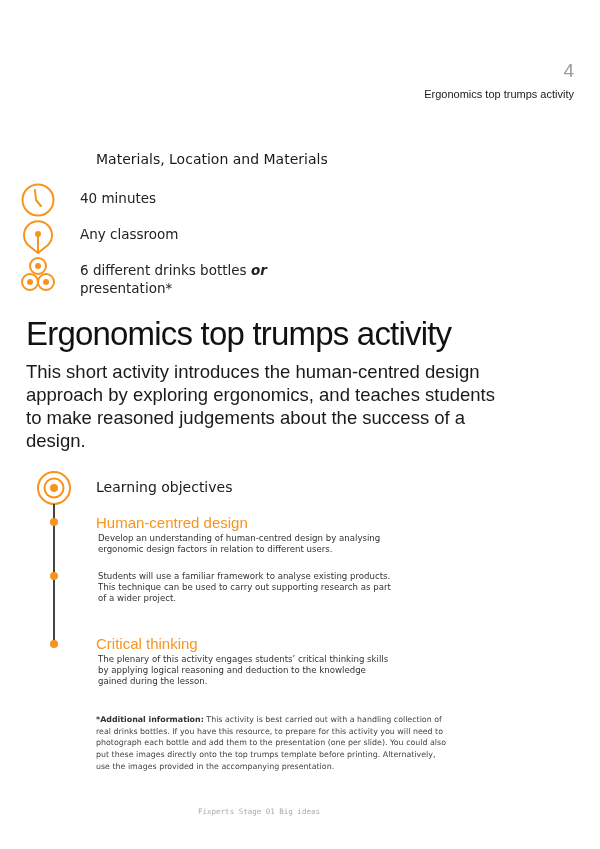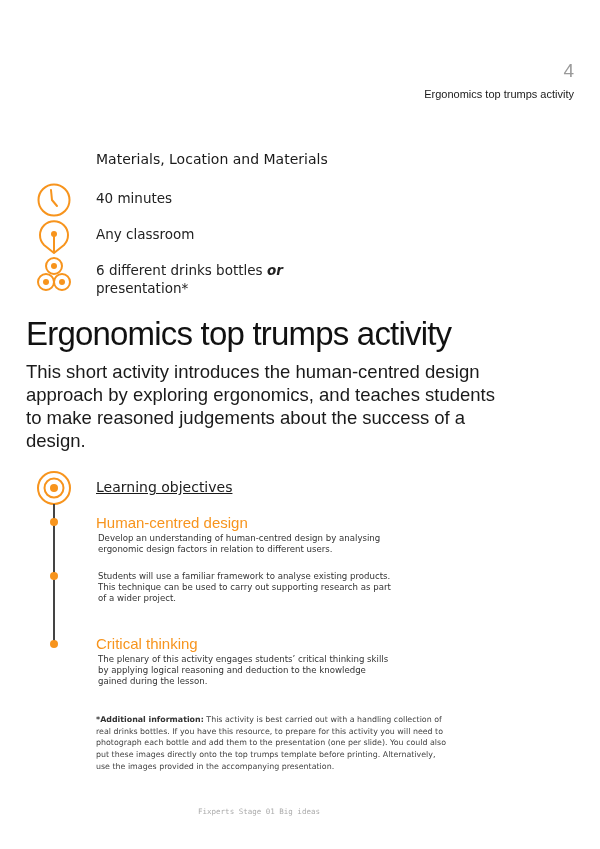--- a/index.html
+++ b/index.html
@@ -1,25 +1,25 @@
 <!DOCTYPE html>
 <html><head>
 <meta charset="utf-8">
 <style>
   html, body { margin:0; padding:0; }
   body { width:600px; height:849px; background:#ffffff; position:relative; overflow:hidden; font-family:"DejaVu Sans", sans-serif; color:#1a1a1a; }
   .page-num { position:absolute; right:26px; top:60px; font-size:19px; color:#9a9a9a; font-family:"Liberation Sans", sans-serif; }
   .header-title { position:absolute; right:26px; top:88px; width:200px; text-align:right; font-size:11px; line-height:13px; color:#1a1a1a; font-family:"Liberation Sans", sans-serif; }
   .dlm-heading { position:absolute; left:96px; top:151px; font-size:14px; color:#1a1a1a; }
-  .dlm-row { position:absolute; left:36px; display:flex; align-items:center; }
+  .dlm-row { position:absolute; left:20px; display:flex; align-items:center; }
   .dlm-row .ic { width:36px; height:36px; }
   .dlm-row .txt { position:absolute; left:60px; font-size:13.5px; line-height:18px; color:#222; white-space:nowrap; }
   .title { position:absolute; left:26px; top:315px; font-size:33px; letter-spacing:-0.8px; color:#111; font-family:"Liberation Sans", sans-serif; }
   .intro { position:absolute; left:26px; top:360px; width:470px; font-size:18.5px; line-height:23px; color:#1a1a1a; font-family:"Liberation Sans", sans-serif; }
-  .lo-heading { position:absolute; left:96px; top:479px; font-size:14px; color:#1a1a1a;text-decoration:underline; }
+  .lo-heading { position:absolute; left:96px; top:479px; font-size:14px; color:#1a1a1a; }
   .timeline-line { position:absolute; left:53px; top:504px; width:2px; height:140px; background:#444; }
   .dot { position:absolute; left:50px; width:8px; height:8px; border-radius:50%; background:#f7941d; }
   .obj { position:absolute; left:96px; width:300px; }
   .obj h3 { margin:0; font-size:15px; font-weight:normal; color:#f7941d; line-height:17px; font-family:"Liberation Sans", sans-serif; }
   .obj p { margin:2px; font-size:8.6px; line-height:11px; color:#333; }
   .addinfo { position:absolute; left:96px; top:714px; width:350px; font-size:7.9px; line-height:11.7px; color:#444; }
   .addinfo b { color:#333; }
   .footer { position:absolute; left:0; width:518px; top:806px; text-align:center; font-family:"DejaVu Sans Mono", monospace; font-size:7.5px; line-height:11px; color:#aaa; }
 </style>
 </head>

